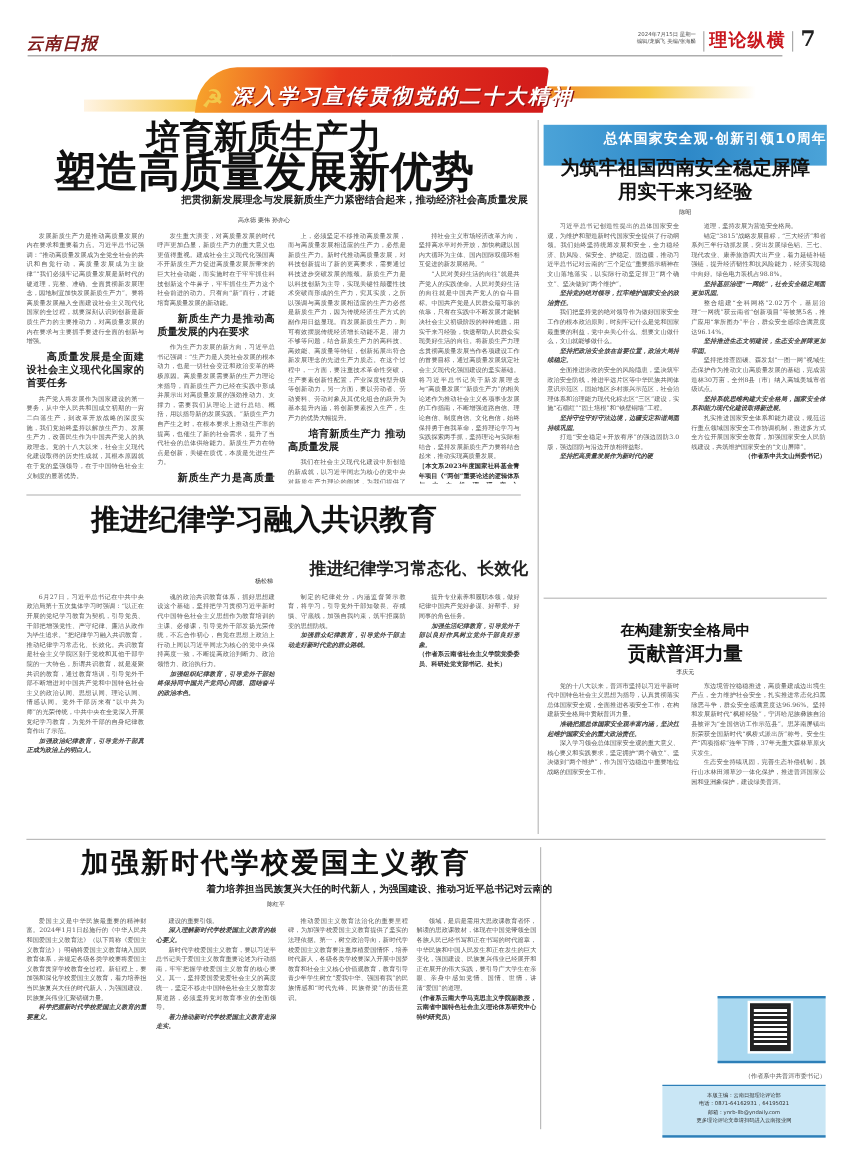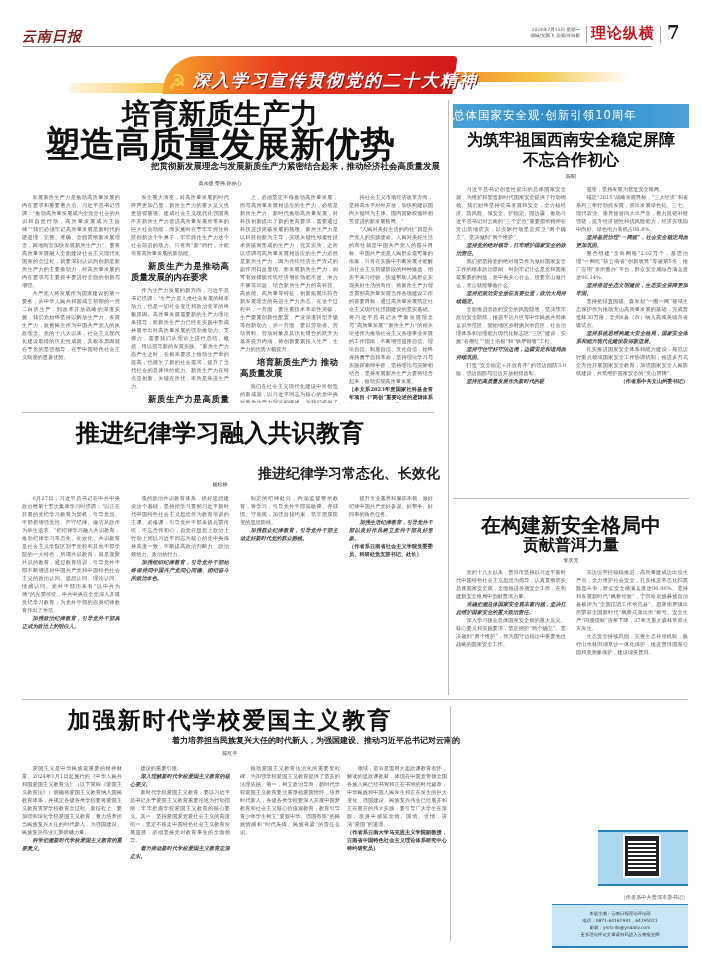--- a/index.html
+++ b/index.html
@@ -21,21 +21,21 @@
 .h1{font-family:"DejaVu Sans",sans-serif;font-weight:bold;color:#111;text-align:center;white-space:nowrap}
 .sub{font-family:"DejaVu Serif",serif;font-weight:bold;color:#222;text-align:right;white-space:nowrap}
 .byline{font-family:"DejaVu Sans",sans-serif;font-size:5px;color:#333;text-align:center}
 .col{font-size:5.2px;line-height:8px;color:#555;text-align:justify;overflow:hidden}
 .col p{text-indent:2em}
 .col h3{font-family:"DejaVu Sans",sans-serif;font-size:8.5px;font-weight:bold;color:#222;line-height:11px;margin:4px 0 3px;text-indent:2em}
 .col .em{font-style:italic;font-weight:bold;color:#444}
 .col .note{font-weight:bold;color:#333;text-indent:0}
 .vrule{width:1px;background:#bbb}
 .hrule{height:1px;background:#bbb}
-.rb-banner{left:453px;top:104px;width:236px;height:24px;background:linear-gradient(90deg,#4ba3d8,#2d88c8 50%,#4ba3d8);color:#fff;font-family:"DejaVu Sans",sans-serif;font-size:11.5px;font-weight:normal;text-align:left;line-height:22px;letter-spacing:1px}
+.rb-banner{left:453px;top:104px;width:236px;height:34px;background:linear-gradient(90deg,#4ba3d8,#2d88c8 50%,#4ba3d8);color:#fff;font-family:"DejaVu Sans",sans-serif;font-size:11.5px;font-weight:bold;text-align:right;line-height:22px;letter-spacing:1px}
 .contact{left:552px;top:904px;width:136px;height:44px;background:#c9e6f5;border-top:1px solid #2d7fb8;border-bottom:2px solid #2d7fb8;font-family:"DejaVu Sans",sans-serif;font-size:4.4px;color:#333;line-height:7px;text-align:center;padding-top:5px}
 .qr-box{left:598px;top:830px;width:90px;height:56px;background:#a9d8f0;border-top:2px solid #2d7fb8;border-bottom:2px solid #2d7fb8}
 .qr{left:625px;top:836px;width:34px;height:40px;background:repeating-linear-gradient(0deg,#222 0 2px,#fff 2px 4px),#222;border:3px solid #222;outline:2px solid #fff}
 </style>
 </head>
 <body>
 
 <div class="abs masthead-logo">云南日报</div>
 <div class="abs head-meta" style="left:470px">
   <div>2024年7月15日  星期一</div>
@@ -54,20 +54,21 @@
 <div class="abs banner-emblem">☭</div>
 <div class="abs banner-text">深入学习宣传贯彻党的二十大精神</div>
 
 <div class="abs h1" style="left:0;top:98px;width:440px;font-size:28px;line-height:32px">培育新质生产力</div>
 <div class="abs h1" style="left:0;top:128px;width:440px;font-size:35px;line-height:32px">塑造高质量发展新优势</div>
 <div class="abs sub" style="left:0;top:161px;width:440px;font-size:8.5px">把贯彻新发展理念与发展新质生产力紧密结合起来，推动经济社会高质量发展</div>
 <div class="abs byline" style="left:0;top:180px;width:440px">高永德  栗伟  孙亦心</div>
 
 <div class="abs col" style="left:22px;top:193px;width:98px;height:210px">
   <p>发展新质生产力是推动高质量发展的内在要求和重要着力点。习近平总书记强调：“推动高质量发展成为全党全社会的共识和自觉行动，高质量发展成为主旋律”“我们必须牢记高质量发展是新时代的硬道理，完整、准确、全面贯彻新发展理念，因地制宜加快发展新质生产力”。要将高质量发展融入全面建设社会主义现代化国家的全过程，就要深刻认识到创新是新质生产力的主要推动力，对高质量发展的内在要求与主要抓手要进行全面的创新与增强。</p>
+  <h3>高质量发展是全面建设社会主义现代化国家的首要任务</h3>
   <p>共产党人将发展作为国家建设的第一要务，从中华人民共和国成立初期的一穷二白落生产，到改革开放战略的深度实施，我们党始终坚持以解放生产力、发展生产力，改善民生作为中国共产党人的执政理念。党的十八大以来，社会主义现代化建设取得的历史性成就，其根本原因就在于党的坚强领导，在于中国特色社会主义制度的显著优势。</p>
 </div>
 <div class="abs col" style="left:131px;top:193px;width:98px;height:210px">
   <p>发生重大演变，对高质量发展的时代呼声更加凸显，新质生产力的重大意义也更值得重视。建成社会主义现代化强国离不开新质生产力促进高质量发展所带来的巨大社会动能，而实施时在于牢牢抓住科技创新这个牛鼻子，牢牢抓住生产力这个社会前进的动力。只有向“新”而行，才能培育高质量发展的新动能。</p>
   <h3>新质生产力是推动高质量发展的内在要求</h3>
   <p>作为生产力发展的新方向，习近平总书记强调：“生产力是人类社会发展的根本动力，也是一切社会变迁和政治变革的终极原因。高质量发展需要新的生产力理论来指导，而新质生产力已经在实践中形成并展示出对高质量发展的强劲推动力、支撑力，需要我们从理论上进行总结、概括，用以指导新的发展实践。”新质生产力自产生之时，在根本要求上推动生产率的提高，也催生了新的社会需求，提升了当代社会的总体供给能力。新质生产力在特点是创新，关键在质优，本质是先进生产力。</p>
   <h3>新质生产力是高质量发展的重要着力点</h3>
 
 </div>
 <div class="abs col" style="left:240px;top:193px;width:98px;height:210px">
@@ -127,21 +128,21 @@
 <div class="abs col" style="left:347px;top:764px;width:100px;height:188px">
   <p>领域，是后是需用大思政课教育者怀，解读的思政课教材，体现在中国党带领全国各族人民已经书写和正在书写的时代篇章，中华民族和中国人民发生和正在发生的巨大变化，强国建设、民族复兴伟业已经展开和正在展开的伟大实践，要引导广大学生在亲眼、亲身中感知党情、国情、世情，讲清“爱国”的道理。</p>
   <p class="note">（作者系云南大学马克思主义学院副教授，云南省中国特色社会主义理论体系研究中心特约研究员）</p>
 </div>
 
 <div class="abs vrule" style="left:448px;top:100px;height:595px"></div>
 <div class="abs vrule" style="left:450px;top:706px;height:235px"></div>
 
 <div class="abs rb-banner">总体国家安全观·创新引领10周年</div>
 <div class="abs h1" style="left:453px;top:130px;width:236px;font-size:16px;line-height:20px">为筑牢祖国西南安全稳定屏障</div>
-<div class="abs h1" style="left:453px;top:150px;width:236px;font-size:16px;line-height:20px">不忘合作初心</div>
+<div class="abs h1" style="left:453px;top:150px;width:236px;font-size:16px;line-height:20px">用实干来习经验</div>
 <div class="abs byline" style="left:453px;top:173px;width:236px">陈昭</div>
 
 <div class="abs col" style="left:456px;top:185px;width:110px;height:308px">
   <p>习近平总书记创造性提出的总体国家安全观，为维护和塑造新时代国家安全提供了行动纲领。我们始终坚持统筹发展和安全，全力稳经济、防风险、保安全、护稳定、固边疆，推动习近平总书记对云南的“三个定位”重要指示精神在文山落地落实，以实际行动坚定捍卫“两个确立”、坚决做到“两个维护”。</p>
   <p class="em">坚持党的绝对领导，扛牢维护国家安全的政治责任。</p>
   <p>我们把坚持党的绝对领导作为做好国家安全工作的根本政治原则，时刻牢记什么是党和国家最重要的利益，党中央关心什么、想要文山做什么，文山就能够做什么。</p>
   <p class="em">坚持把政治安全放在首要位置，政治大局持续稳定。</p>
   <p>全面推进涉政的安全的风险隐患，坚决筑牢政治安全防线，推进平远片区等中华民族共同体意识示范区，固始地区乡村振兴示范区，社会治理体系和治理能力现代化标志区“三区”建设，实施“石榴红”“固土培根”和“铁壁铜墙”工程。</p>
   <p class="em">坚持守住守好守法边境，边疆安定和谐局面持续巩固。</p>
   <p>打造“安全稳定+开放有序”的强边固防3.0版，强边固防与沿边开放相得益彰。</p>
@@ -154,21 +155,21 @@
   <p>整合组建“全科网格”2.02万个，基层治理“一网统”获云南省“创新项目”等被第5名，推广应用“掌所图办”平台，群众安全感综合满意度达96.14%。</p>
   <p class="em">坚持推进生态文明建设，生态安全屏障更加牢固。</p>
   <p>坚持把排查固碳、森发划“一图一网”视域生态保护作为推动文山高质量发展的基础，完成营造林30万亩，全州8县（市）纳入高城美城市省级试点。</p>
   <p class="em">坚持系统思维构建大安全格局，国家安全体系和能力现代化建设取得新进展。</p>
   <p>扎实推进国家安全体系和能力建设，规范运行重点领域国家安全工作协调机制，推进多方式全方位开展国家安全教育，加强国家安全人民防线建设，共筑维护国家安全的“文山屏障”。</p>
   <p class="note" style="text-align:right">（作者系中共文山州委书记）</p>
 </div>
 
 <div class="abs hrule" style="left:453px;top:498px;width:236px"></div>
 
-<div class="abs h1" style="left:453px;top:515px;width:236px;font-size:20px;line-height:20px">在构建新安全格局中</div>
+<div class="abs h1" style="left:453px;top:515px;width:236px;font-size:12px;line-height:20px">在构建新安全格局中</div>
 <div class="abs h1" style="left:453px;top:535px;width:236px;font-size:16px;line-height:20px">贡献普洱力量</div>
 <div class="abs byline" style="left:453px;top:557px;width:236px">李庆元</div>
 
 <div class="abs col" style="left:456px;top:568px;width:110px;height:322px">
   <p>党的十八大以来，普洱市坚持以习近平新时代中国特色社会主义思想为指导，认真贯彻落实总体国家安全观，全面推进各项安全工作，在构建新安全格局中贡献普洱力量。</p>
   <p class="em">准确把握总体国家安全观丰富内涵，坚决扛起维护国家安全的重大政治责任。</p>
   <p>深入学习领会总体国家安全观的重大意义、核心要义和实践要求，坚定拥护“两个确立”、坚决做到“两个维护”，作为国守边稳边中重要地位战略的国家安全工作。</p>
 </div>
 <div class="abs col" style="left:576px;top:568px;width:112px;height:255px">
   <p>东边境管控稳稳推进，高质量建成边出境生产点，全力维护社会安全，扎实推进常态化扫黑除恶斗争，群众安全感满意度达96.96%。坚持和发展新时代“枫桥经验”，宁洱哈尼族彝族自治县被评为“全国信访工作示范县”。思茅南屏镇出所荣获全国新时代“枫桥式派出所”称号。安全生产“四项指标”连年下降，37年无重大森林草原火灾发生。</p>

